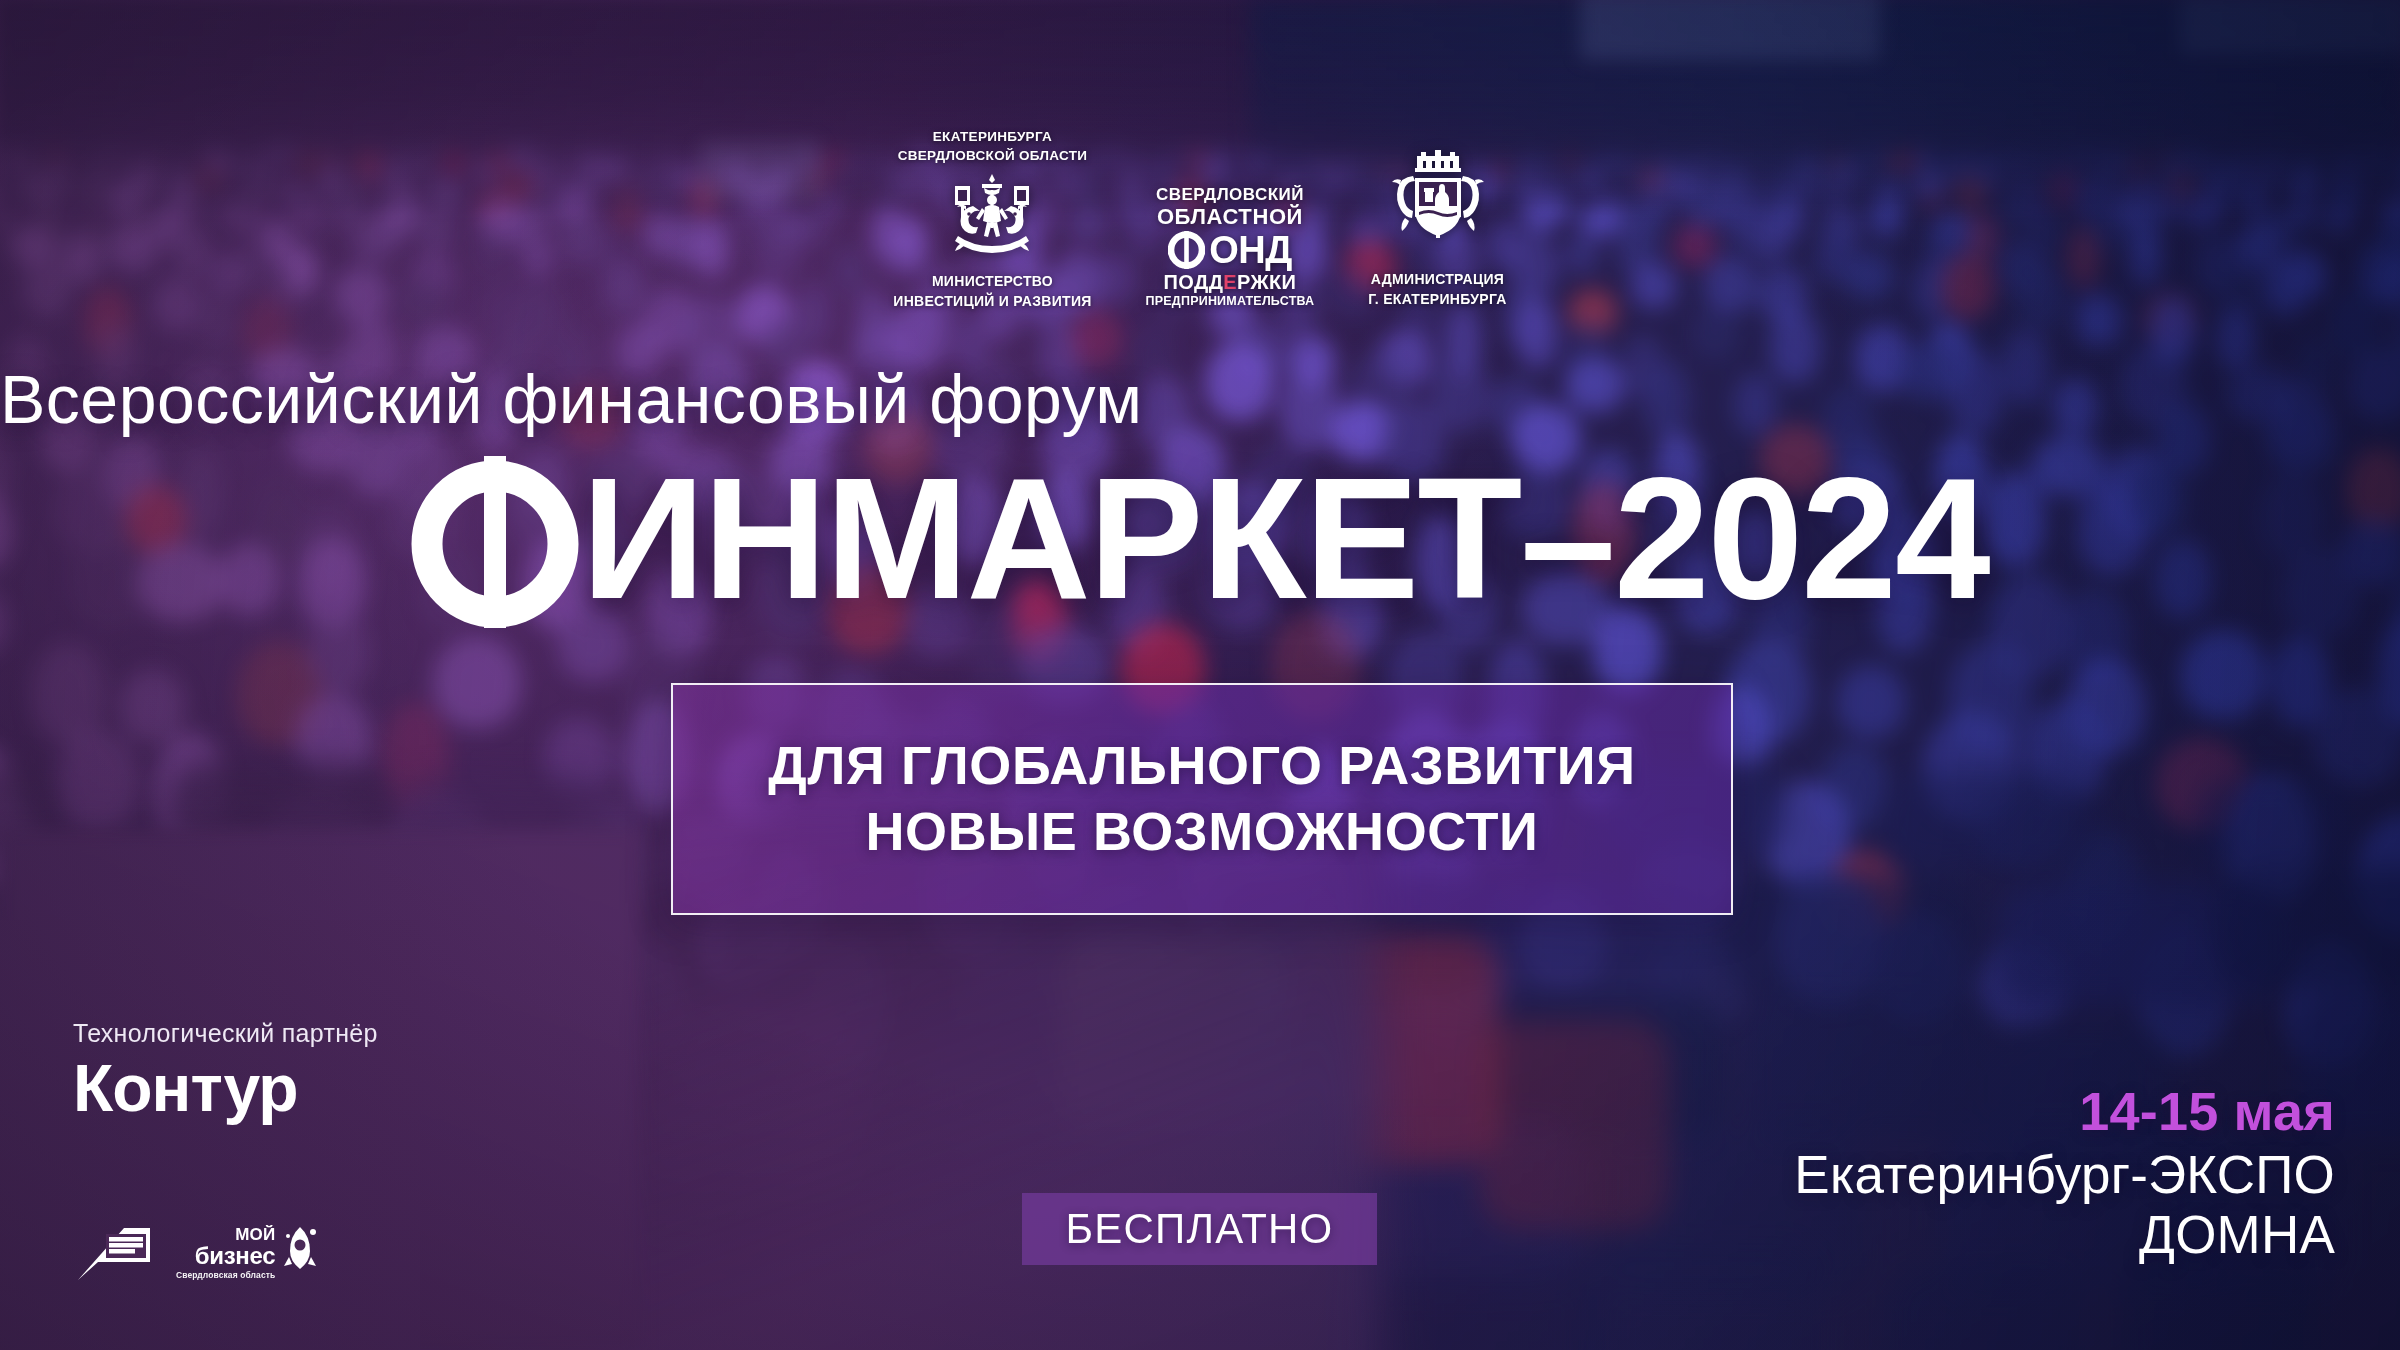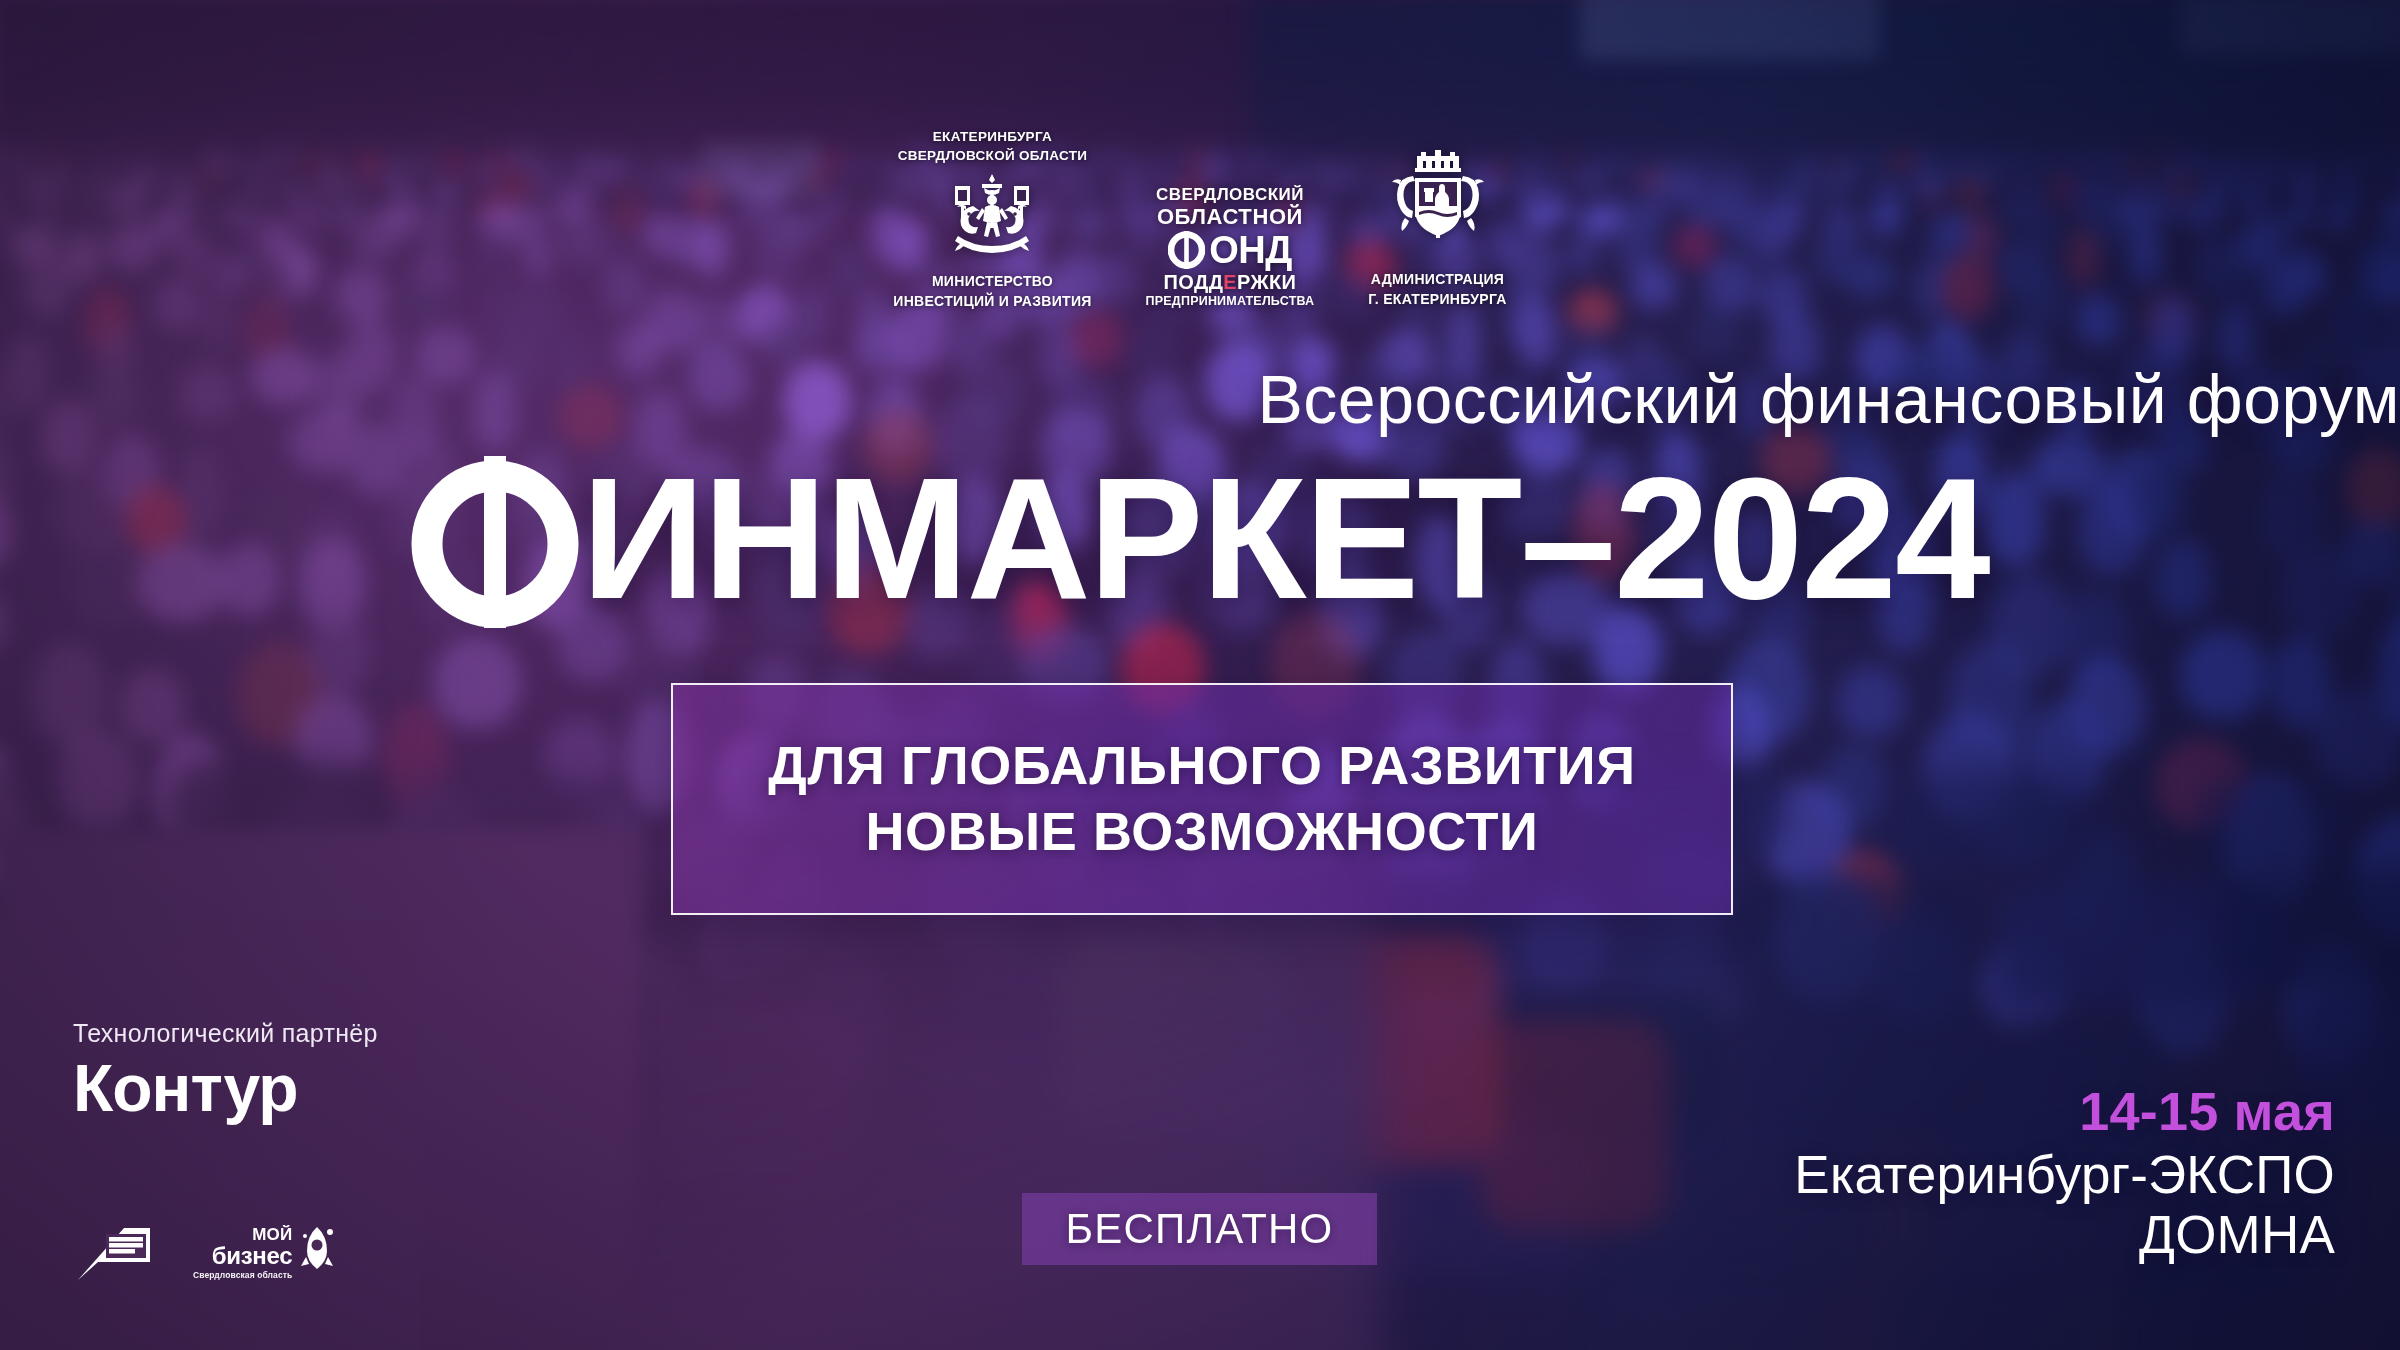--- a/index.html
+++ b/index.html
@@ -104,21 +104,21 @@
   .fond .l1{ font-size:17px; font-weight:700; letter-spacing:.5px; }
   .fond .l2{ font-size:22px; font-weight:700; letter-spacing:.6px; margin-top:3px; }
   .fond .l3{ display:flex; align-items:center; gap:4px; margin-top:3px; }
   .fond .l3 .word{ font-size:38px; font-weight:800; letter-spacing:-0.5px; }
   .fond .l4{ font-size:20px; font-weight:700; letter-spacing:.4px; margin-top:3px; }
   .fond .l4 .hi{ color:#e0426a; }
   .fond .l5{ font-size:12.5px; font-weight:700; letter-spacing:.2px; margin-top:3px; }
 
   
   .supertitle{
-    position:absolute; top:360px; left:0; width:2400px; text-align:right;
+    position:absolute; top:360px; left:0; width:2400px; text-align:left;
     font-size:68px; font-weight:300; color:#ffffff; letter-spacing:.5px;
     text-shadow:0 3px 22px rgba(20,6,40,.6);
   }
   .maintitle{
     position:absolute; top:452px; left:0; width:2400px; text-align:center;
     font-size:172px; font-weight:800; color:#ffffff; letter-spacing:-2px;
     line-height:1; white-space:nowrap;
     text-shadow:0 6px 30px rgba(20,6,40,.5);
     display:flex; align-items:center; justify-content:center;
   }
@@ -143,21 +143,21 @@
     color:#efe9f5; letter-spacing:.3px;
   }
   .kontur{
     position:absolute; left:73px; top:1055px; font-size:66px; font-weight:700;
     color:#ffffff; letter-spacing:-1px; line-height:1;
   }
 
   
   .smalllogos{ position:absolute; left:76px; top:1222px; display:flex; align-items:center; gap:26px; }
   .natproj{ position:relative; width:74px; height:62px; }
-  .mybiz{ display:flex; align-items:center; gap:7px;margin-left:17px; }
+  .mybiz{ display:flex; align-items:center; gap:7px; }
   .mybiz .txt{ display:flex; flex-direction:column; align-items:flex-end; line-height:1; color:#fff; }
   .mybiz .m1{ font-size:17px; font-weight:800; letter-spacing:.2px; }
   .mybiz .m2{ font-size:24px; font-weight:800; letter-spacing:-.3px; margin-top:1px; }
   .mybiz .m3{ font-size:8.5px; font-weight:600; margin-top:3px; letter-spacing:.1px; opacity:.95; }
 
   
   .freebadge{
     position:absolute; left:1022px; top:1193px; width:355px; height:72px;
     background:rgba(112,56,150,.78);
     display:flex; align-items:center; justify-content:center;

